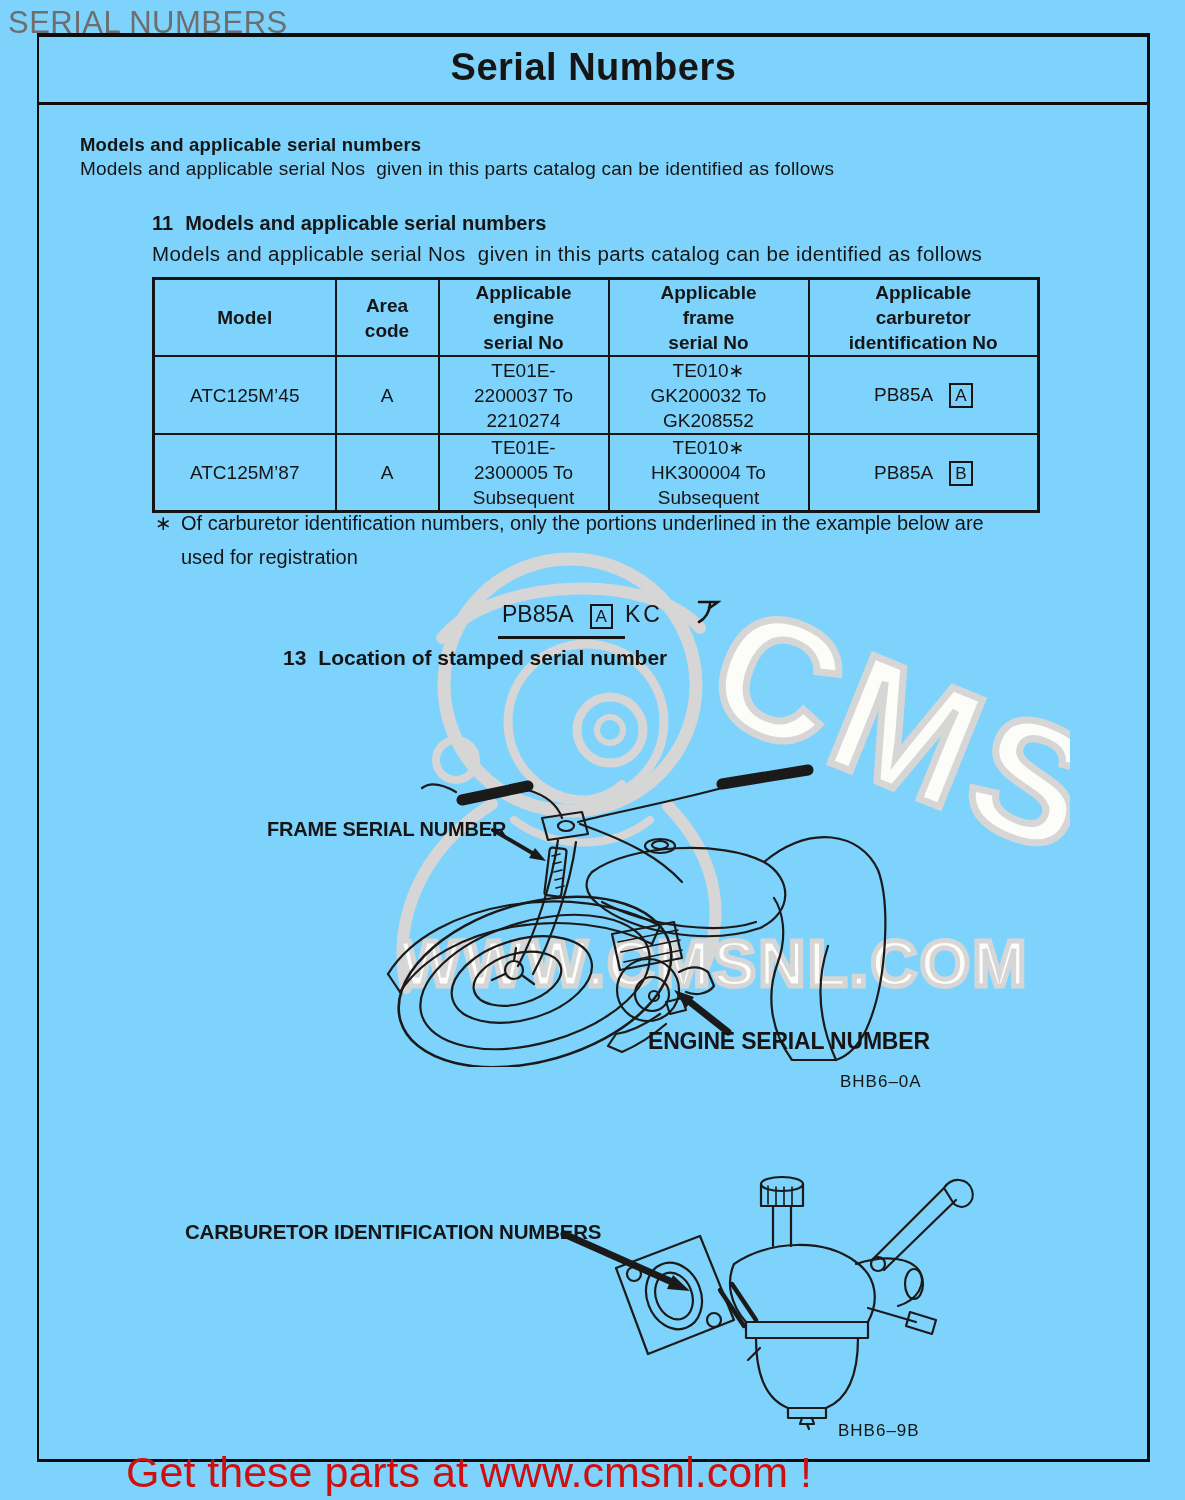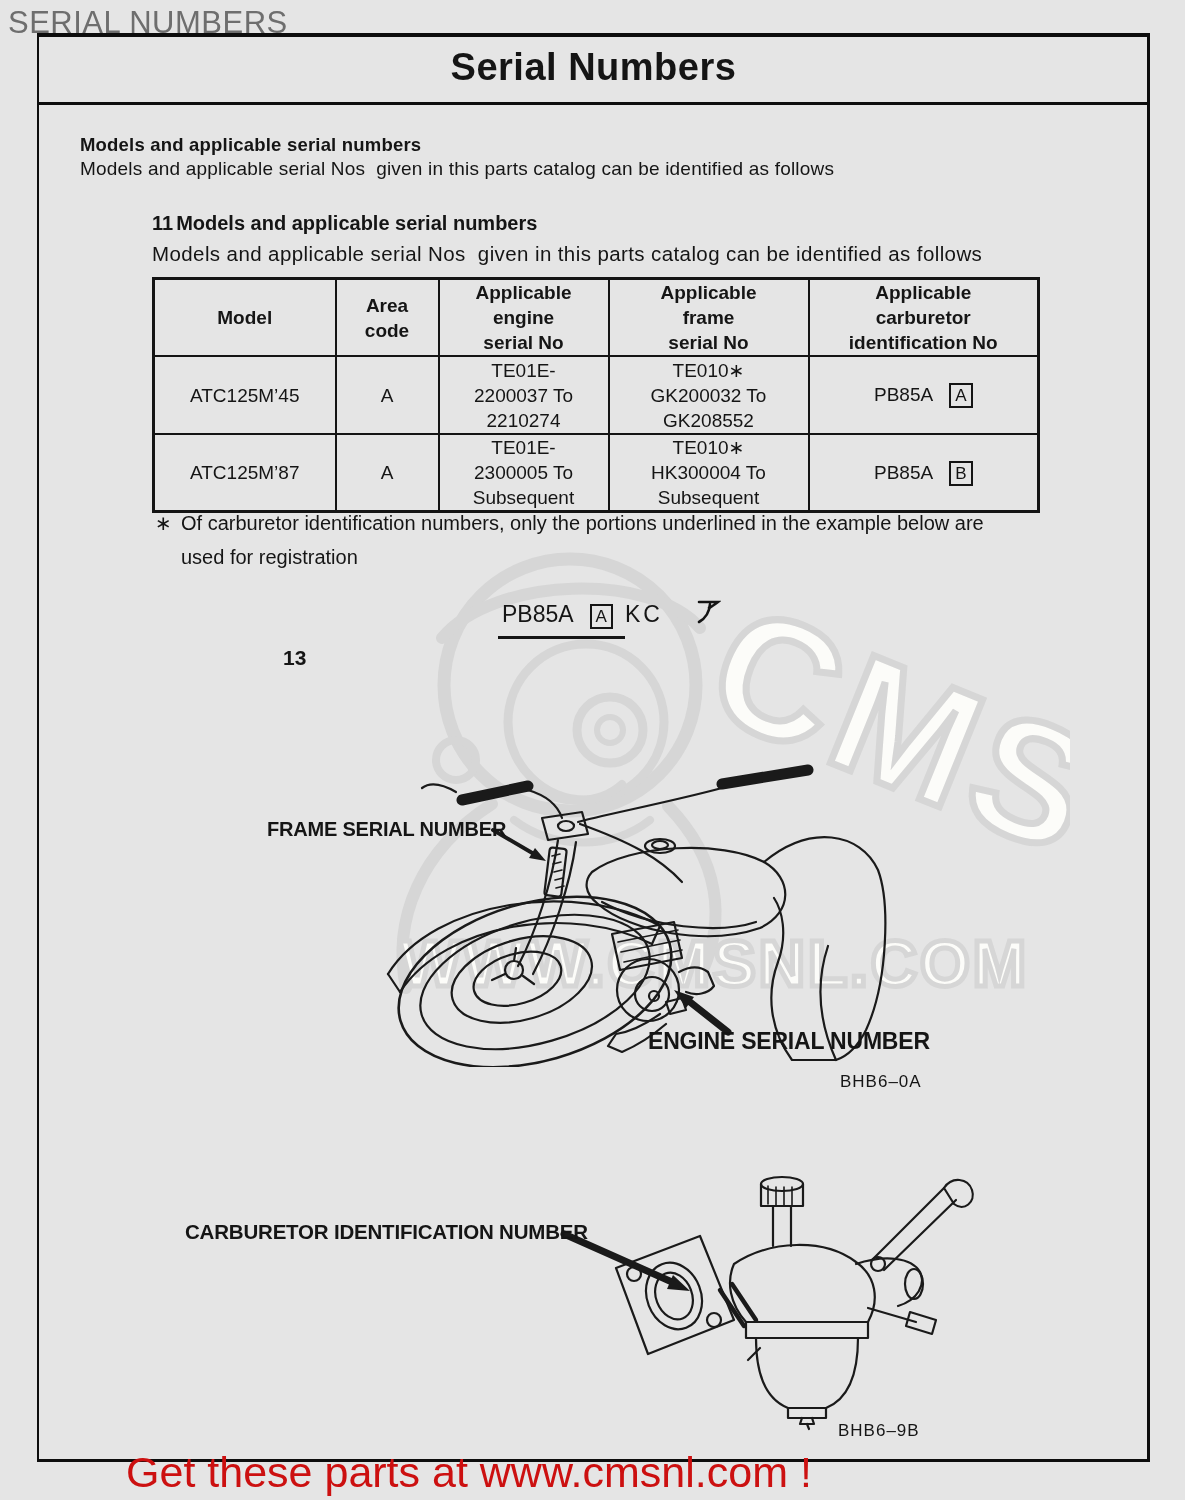--- a/index.html
+++ b/index.html
@@ -4,21 +4,21 @@
 <style>
   * { box-sizing: border-box; }
   html,body { margin:0; padding:0; }
   body {
     background:#fdfdf9;
     font-family:"Liberation Sans","DejaVu Sans",sans-serif;
     color:#151515;
   }
   .screen {
     position:relative; width:1185px; height:1500px;
-    background:#e5e5e5; overflow:hidden;
+    background:#7dd3fc; overflow:hidden;
   }
   .pre { white-space:pre-wrap; }
 
   
   .overlay-title {
     position:absolute; left:8px; top:5px; z-index:1;
     font-size:31px; color:#6e6e6e; letter-spacing:0.5px;
   }
   
   .page-border {
@@ -32,21 +32,21 @@
     display:flex; align-items:center; justify-content:center;
   }
   .title-band h1 { margin:0; font-size:38px; font-weight:bold; letter-spacing:0.5px; }
 
   .watermark { position:absolute; left:270px; top:520px; z-index:0; }
 
   .txt { position:absolute; z-index:4; }
   .intro-heading { left:80px; top:134px; font-size:18.5px; font-weight:bold; letter-spacing:0.2px; }
   .intro-body   { left:80px; top:158px; font-size:19px; letter-spacing:0.2px; }
 
-  .sec-heading { display:flex; gap:3px; font-weight:bold;align-items:flex-end; }
+  .sec-heading { display:flex; gap:12px; font-weight:bold;align-items:flex-end; }
   .s11-heading { left:152px; top:212px; font-size:20px; }
   .s11-body    { left:152px; top:242px; font-size:20.5px; letter-spacing:0.4px; }
   .s12-heading { left:283px; top:646px; font-size:21px; }
 
   table.serials {
     position:absolute; left:152px; top:277px; z-index:4;
     border-collapse:collapse; table-layout:fixed; width:885px;
     background:transparent;
   }
   table.serials th, table.serials td {
@@ -195,20 +195,21 @@
         <g stroke="#151515" stroke-width="2.6" fill="none" stroke-linecap="round">
           <path d="M4 5 L23 5 C19 8 16 10 14 11"></path>
           <path d="M15 7 C14.5 14 11 21 4 25"></path>
         </g>
       </svg>
     </span>
   </div>
 
   <div class="txt sec-heading s12-heading">
     <span>13</span>
+    <span>Location of stamped serial number</span>
   </div>
 
   <svg class="fig" style="left:330px; top:762px;" width="560" height="305" viewBox="0 0 560 305">
     <g stroke="#1a1a1a" stroke-width="2.2" fill="none" stroke-linecap="round" stroke-linejoin="round">
       <path d="M132 38 L198 24" stroke-width="11"></path>
       <path d="M392 22 L478 8" stroke-width="11"></path>
       <path d="M126 30 C112 22 100 20 92 26"></path>
       <path d="M198 28 C218 34 228 44 232 56"></path>
       <path d="M392 26 C340 40 268 54 248 60"></path>
       <path d="M212 56 L252 50 L258 72 L218 78 Z"></path>
@@ -276,18 +277,18 @@
       <path d="M226 150 L348 150 L348 166 L226 166 Z"></path>
       <path d="M236 166 C236 206 248 228 268 236 L306 236 C326 228 338 206 338 166"></path>
       <path d="M268 236 L268 246 L306 246 L306 236"></path>
       <path d="M282 246 L280 252 L294 252 L292 246"></path>
       <path d="M287 252 L289 257"></path>
       <path d="M240 176 L228 188"></path>
       <path d="M44 62 L152 110" stroke-width="7"></path>
       <polygon points="170,119 147,117 153,103" fill="#1a1a1a" stroke="none"></polygon>
     </g>
   </svg>
-  <div class="fig-label carb-label">CARBURETOR IDENTIFICATION NUMBER</div>
+  <div class="fig-label carb-label">CARBURETOR IDENTIFICATION NUMBERS</div>
   <div class="fig-code code2">BHB6–9B</div>
 
   <div class="footer-promo">Get these parts at www.cmsnl.com !</div>
 
 </div>
 
 </body></html>

